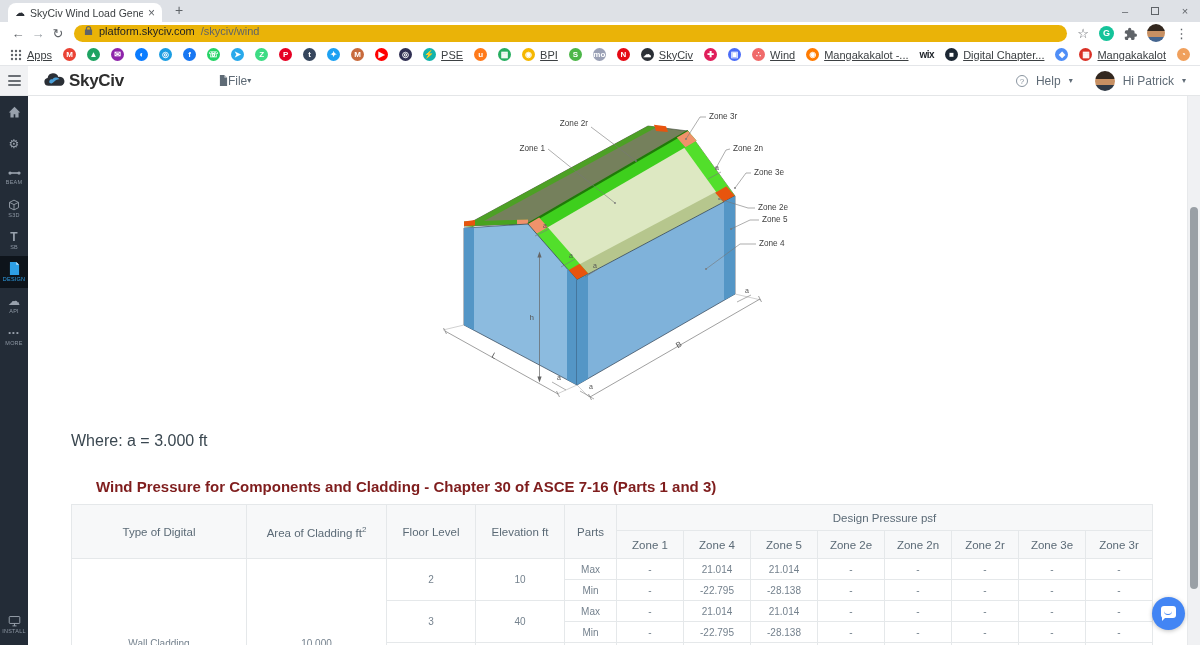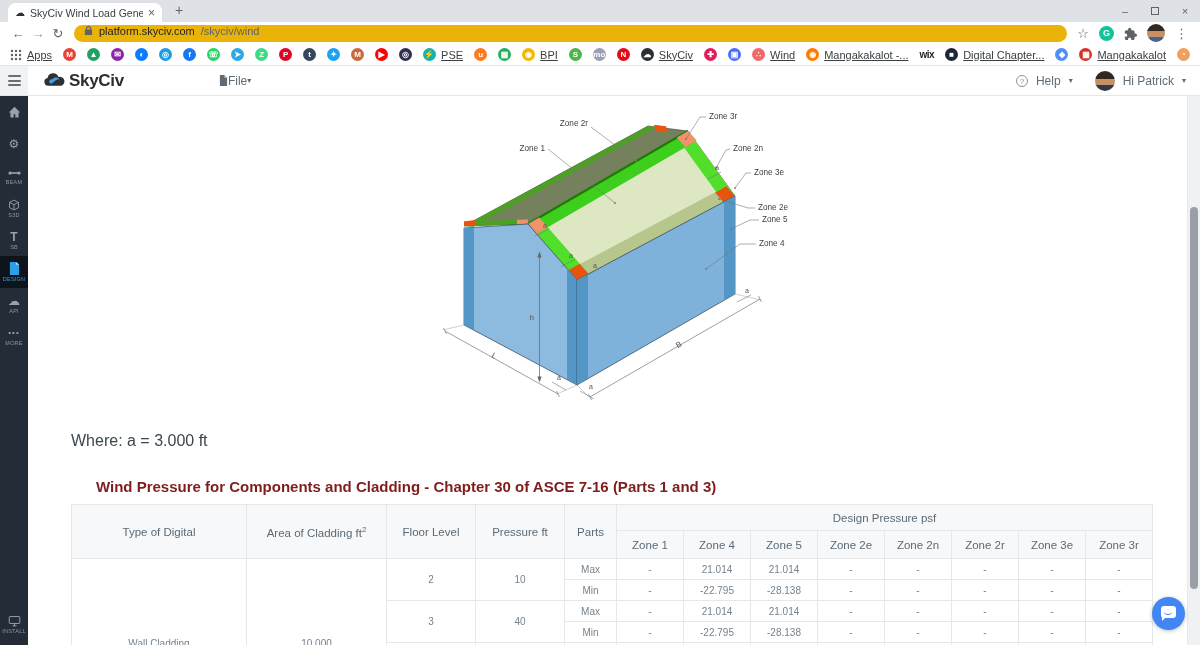--- a/index.html
+++ b/index.html
@@ -430,21 +430,21 @@
           <col style="width:67px">
           <col style="width:67px">
           <col style="width:67px">
           <col style="width:67px">
       </colgroup>
       <thead>
         <tr class="r1">
           <th rowspan="2">Type of Digital</th>
           <th rowspan="2"><span>Area of Cladding ft</span><sup>2</sup></th>
           <th rowspan="2">Floor Level</th>
-          <th rowspan="2">Pressure ft</th>
+          <th rowspan="2">Elevation ft</th>
           <th rowspan="2">Parts</th>
           <th colspan="8">Design Pressure psf</th>
         </tr>
         <tr class="r2">
           <th>Zone 1</th>
           <th>Zone 4</th>
           <th>Zone 5</th>
           <th>Zone 2e</th>
           <th>Zone 2n</th>
           <th>Zone 2r</th>

